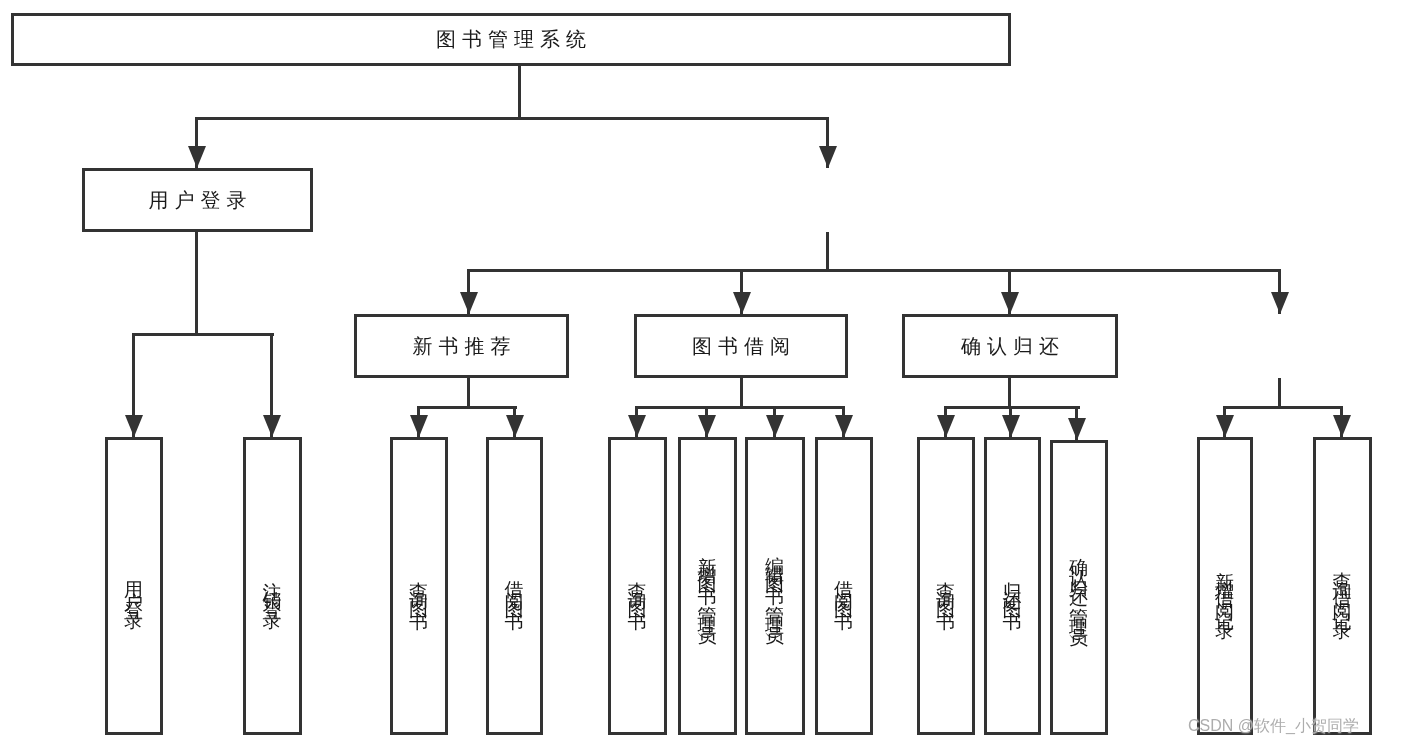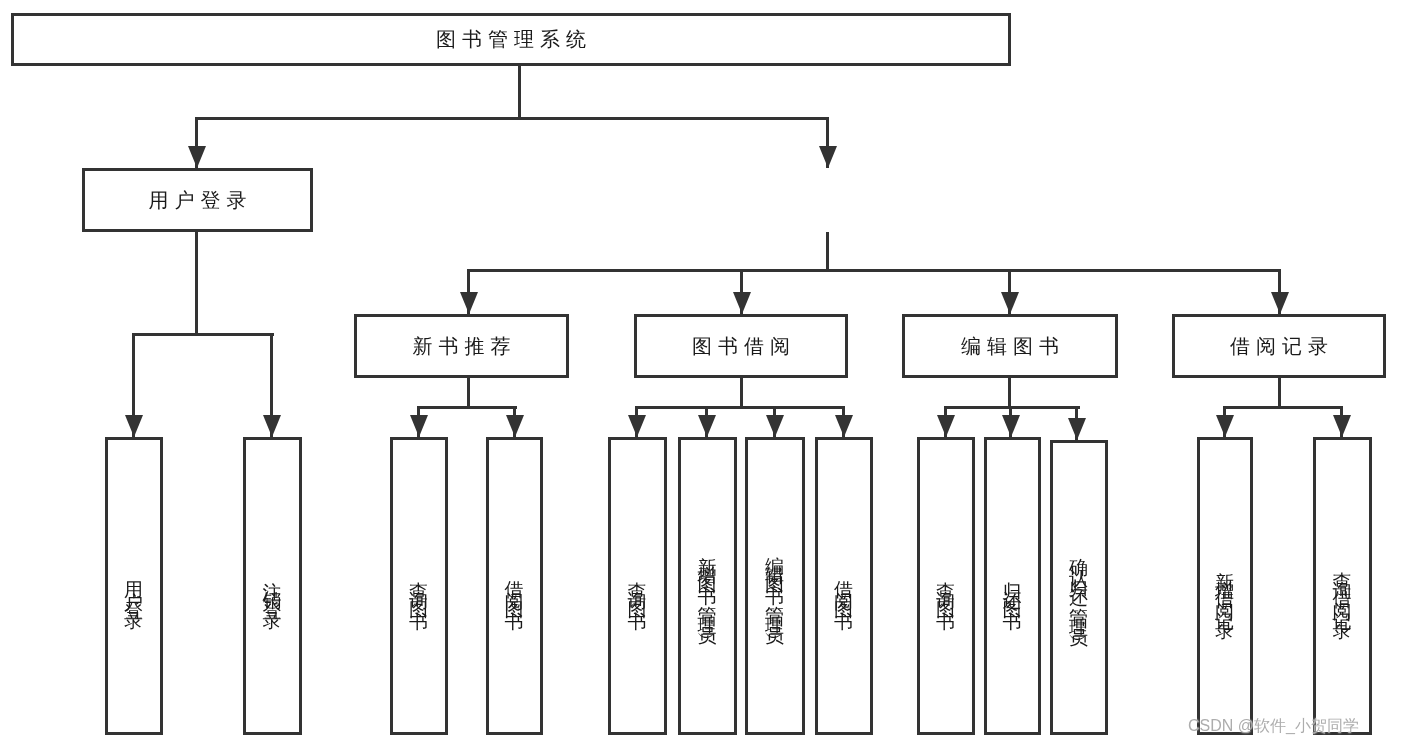--- a/index.html
+++ b/index.html
@@ -122,24 +122,21 @@
     <span class="lbl">用户登录</span>
   </div>
 
   <div class="box" style="left:354px;top:314px;width:215px;height:64px">
     <span class="lbl">新书推荐</span>
   </div>
   <div class="box" style="left:634px;top:314px;width:214px;height:64px">
     <span class="lbl">图书借阅</span>
   </div>
   <div class="box" style="left:902px;top:314px;width:216px;height:64px">
-    <span class="lbl">编辑图书</span>
-  </div>
-  <div class="box" style="left:1172px;top:314px;width:214px;height:64px">
-    <span class="lbl">借阅记录</span>
+    <span class="lbl">确认归还</span>
   </div>
 
   <div class="vbox" style="left:105px;top:437px;width:58px;height:298px">
     <span class="vtext">用户登录</span>
   </div>
   <div class="vbox" style="left:243px;top:437px;width:59px;height:298px">
     <span class="vtext">注销登录</span>
   </div>
 
   <div class="vbox" style="left:390px;top:437px;width:58px;height:298px">

